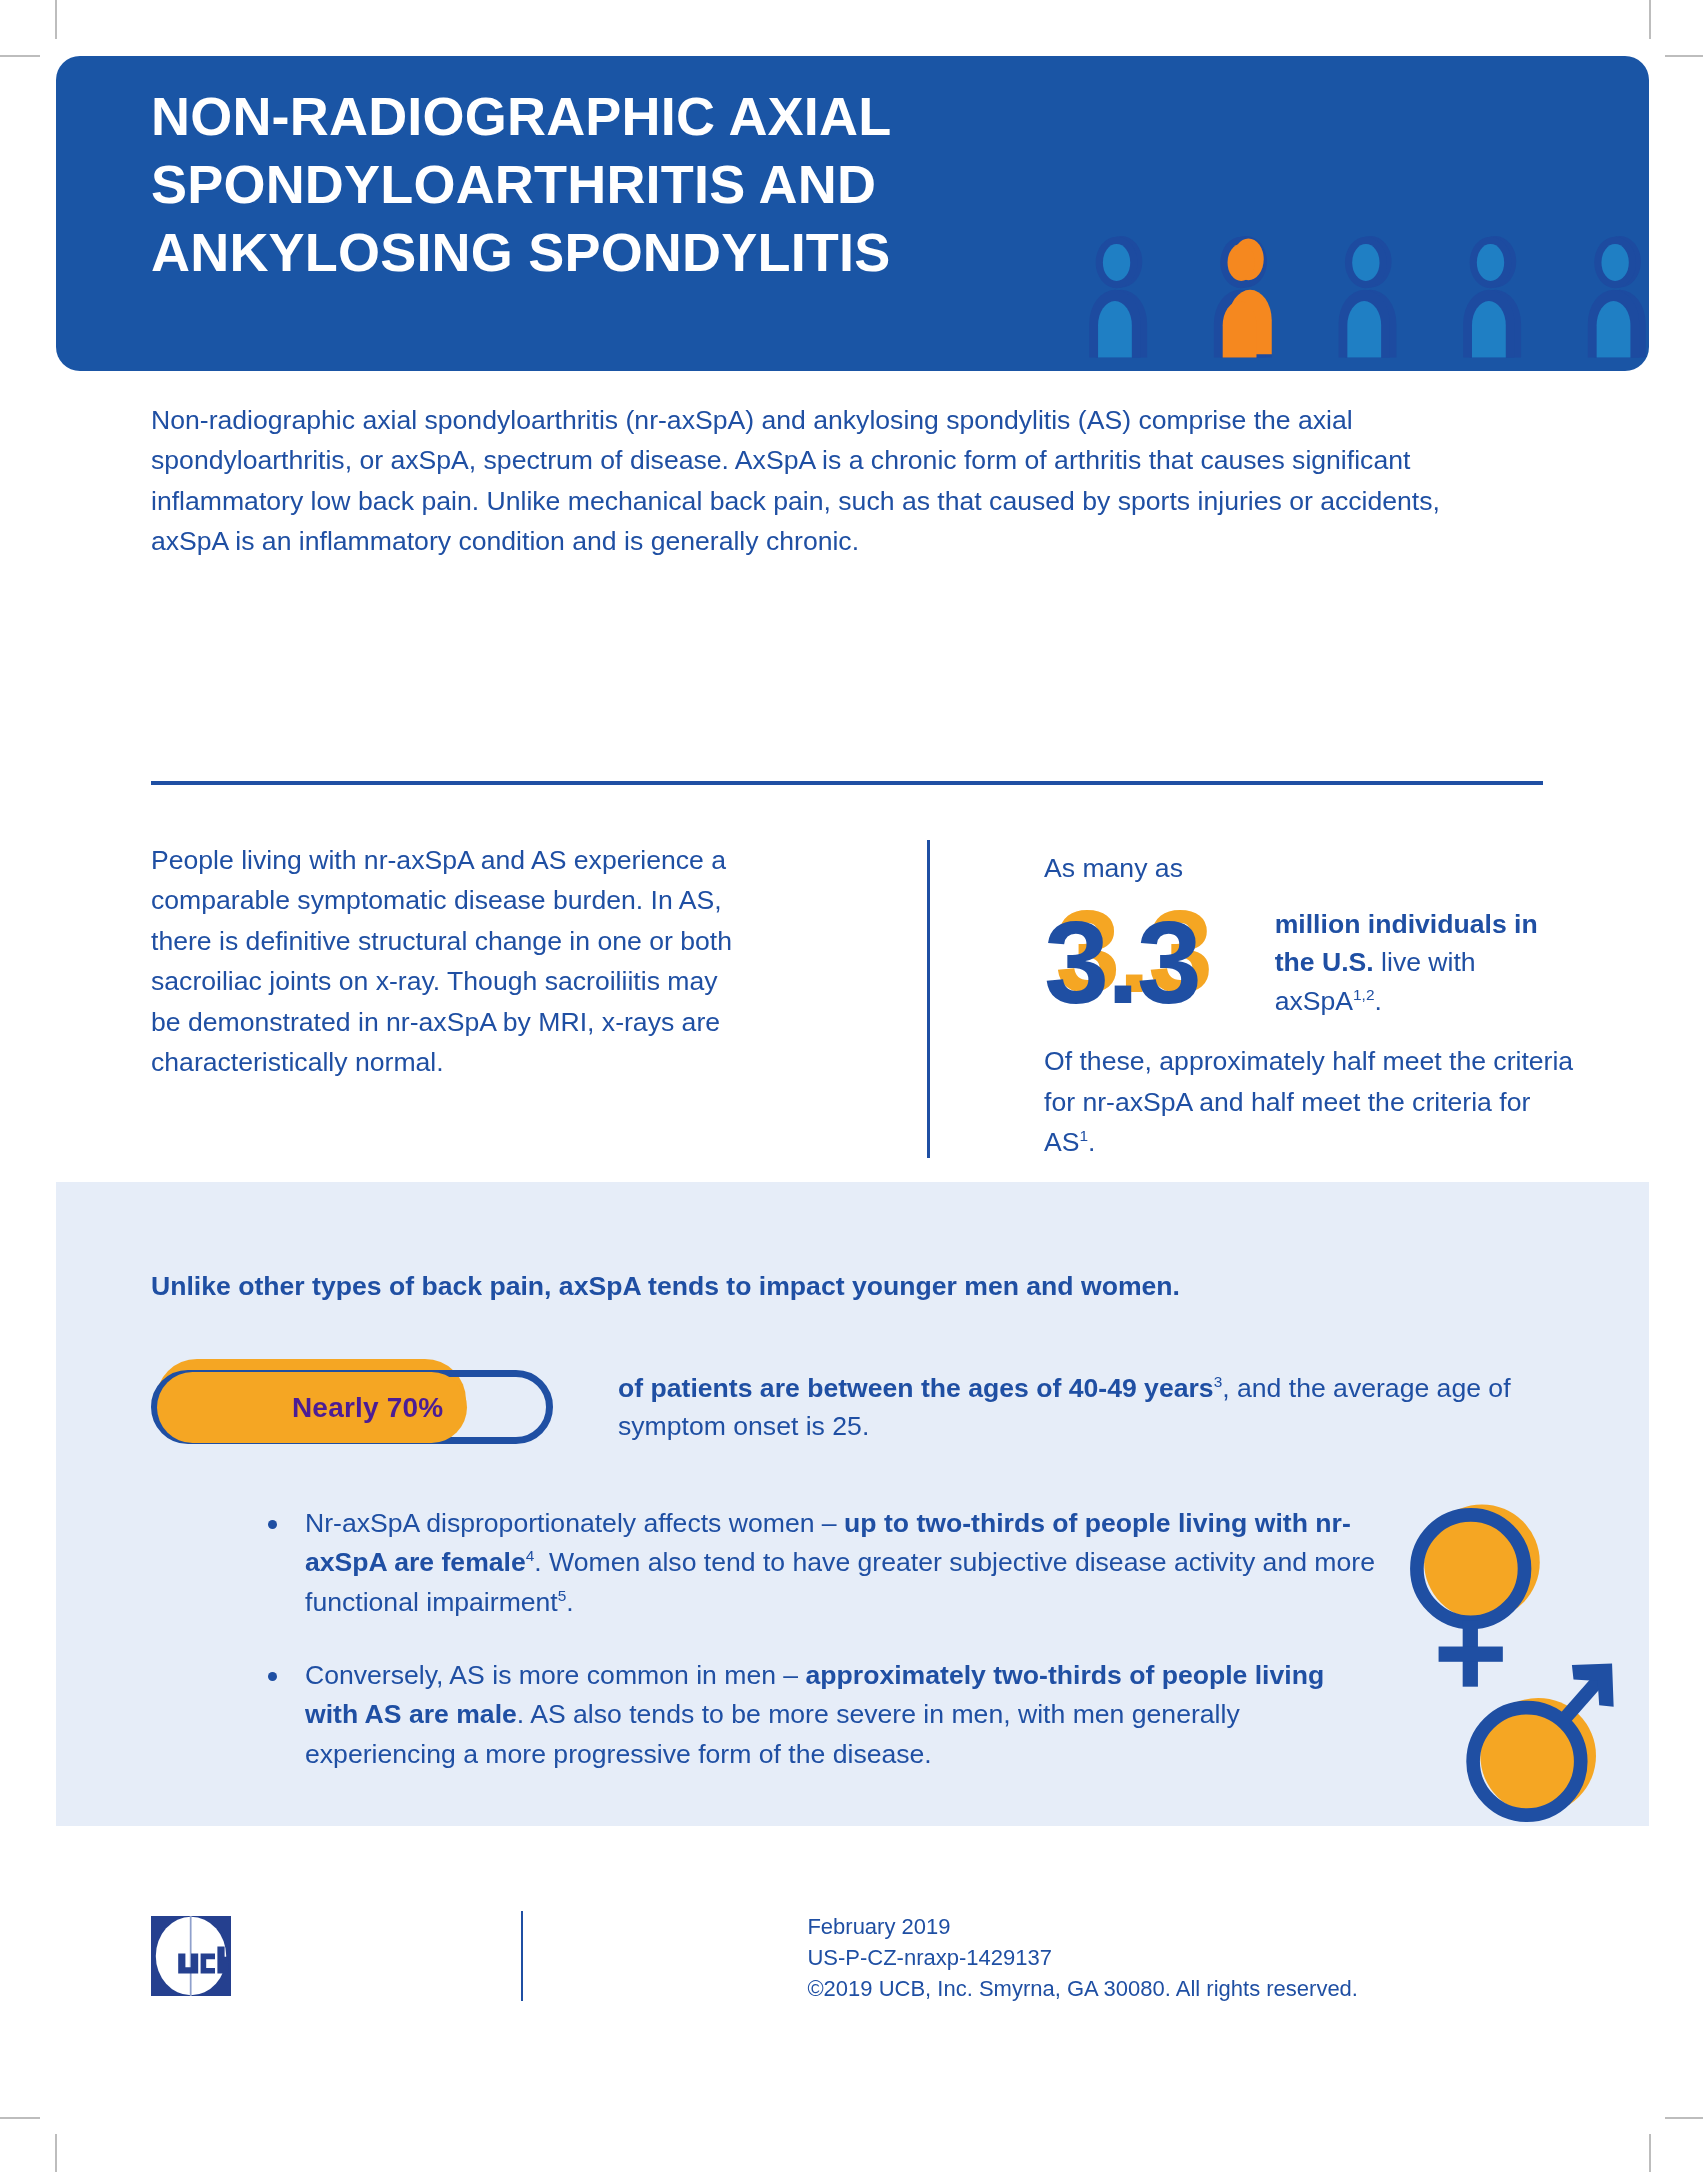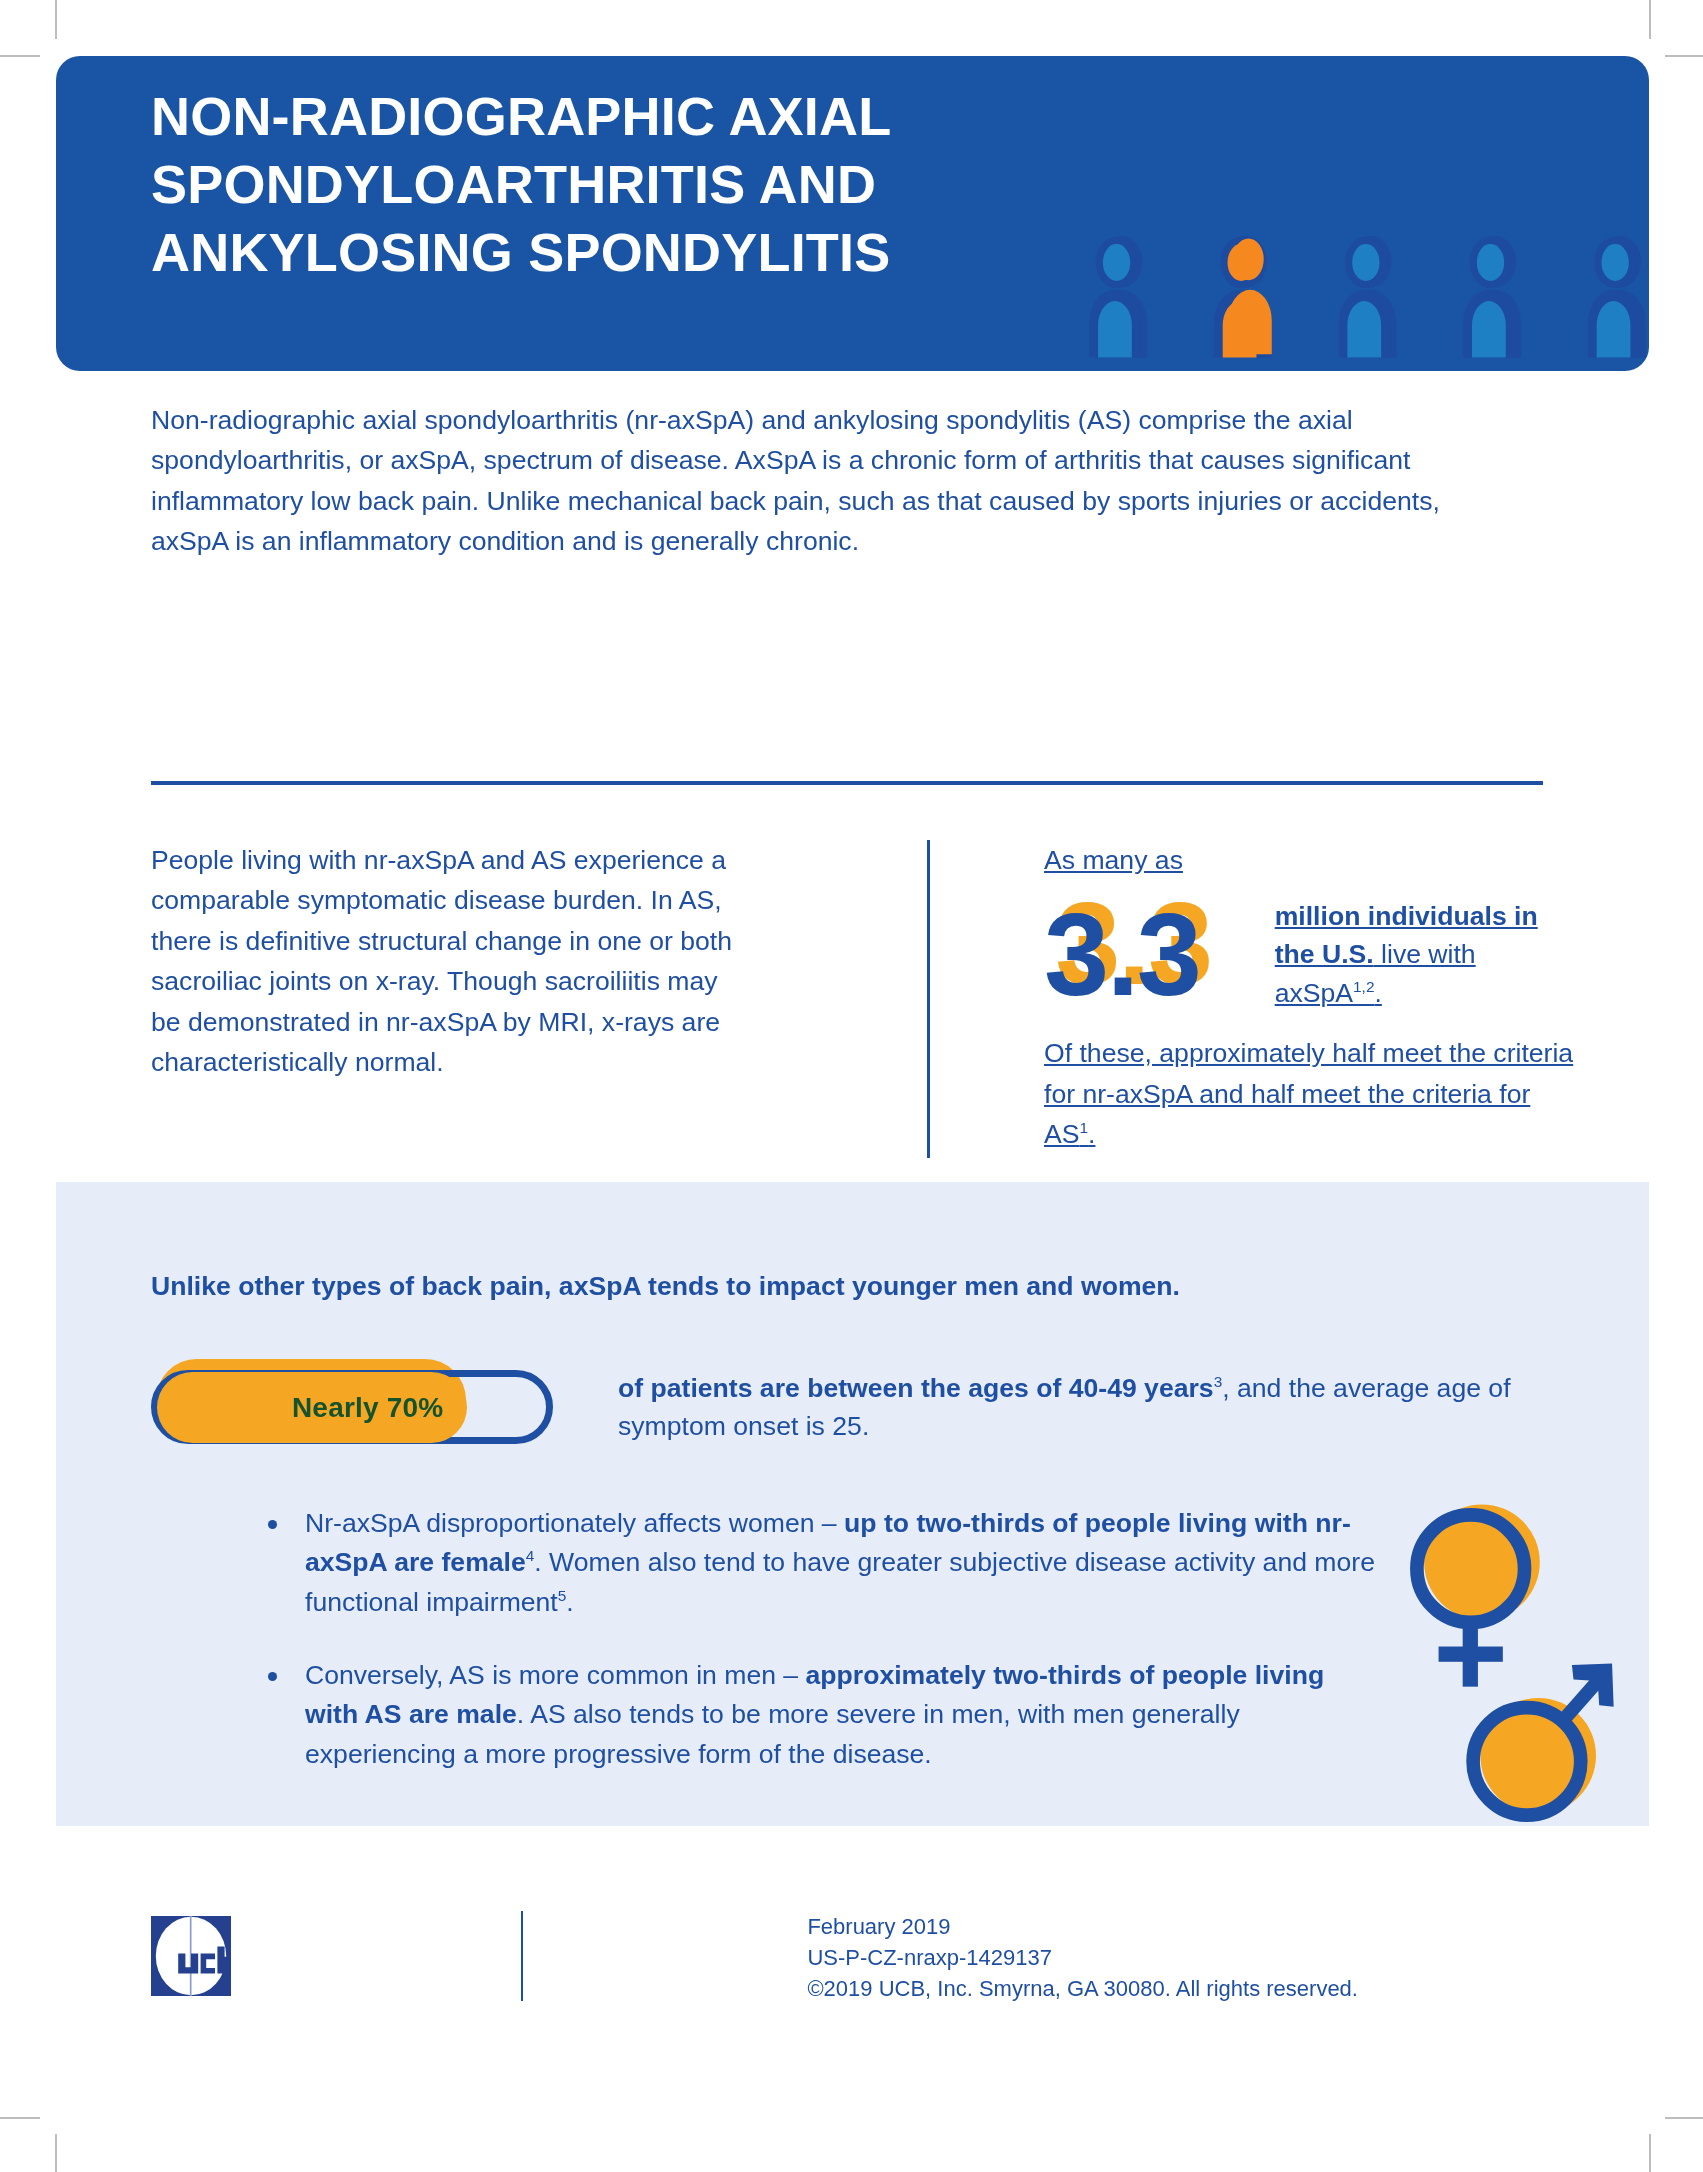--- a/index.html
+++ b/index.html
@@ -119,26 +119,25 @@
     position: absolute;
     left: 776px;
     top: 0;
     width: 3.2px;
     height: 318px;
     background: #1f4fa3;
   }
   .col-right {
     position: absolute;
     left: 893px;
-    top: 0;
+    top: 8px;
     width: 531px;
     color: #1f4fa3;
     font-size: 26.6px;
     line-height: 1.52;
-    text-decoration: underline;
   }
   .asmanyas { margin: 0 0 4.8px 0; }
 
   .bignum-row {
     display: flex;
     align-items: flex-start;
     margin: 0 0 21px 0;
   }
   .bignum-wrap {
     position: relative;
@@ -231,21 +230,21 @@
     height: 71px;
     background: #f5a623;
     border-radius: 39px;
     display: flex;
     align-items: center;
     justify-content: flex-end;
     padding-right: 24px;
     box-sizing: border-box;
   }
   .pill-label {
-    color: #14532d;
+    color: #4c1d95;
     font-size: 28px;
     font-weight: bold;
     letter-spacing: 0.2px;
   }
   .pill-text {
     position: absolute;
     left: 467px;
     top: 9.7px;
     width: 933px;
     color: #1f4fa3;

